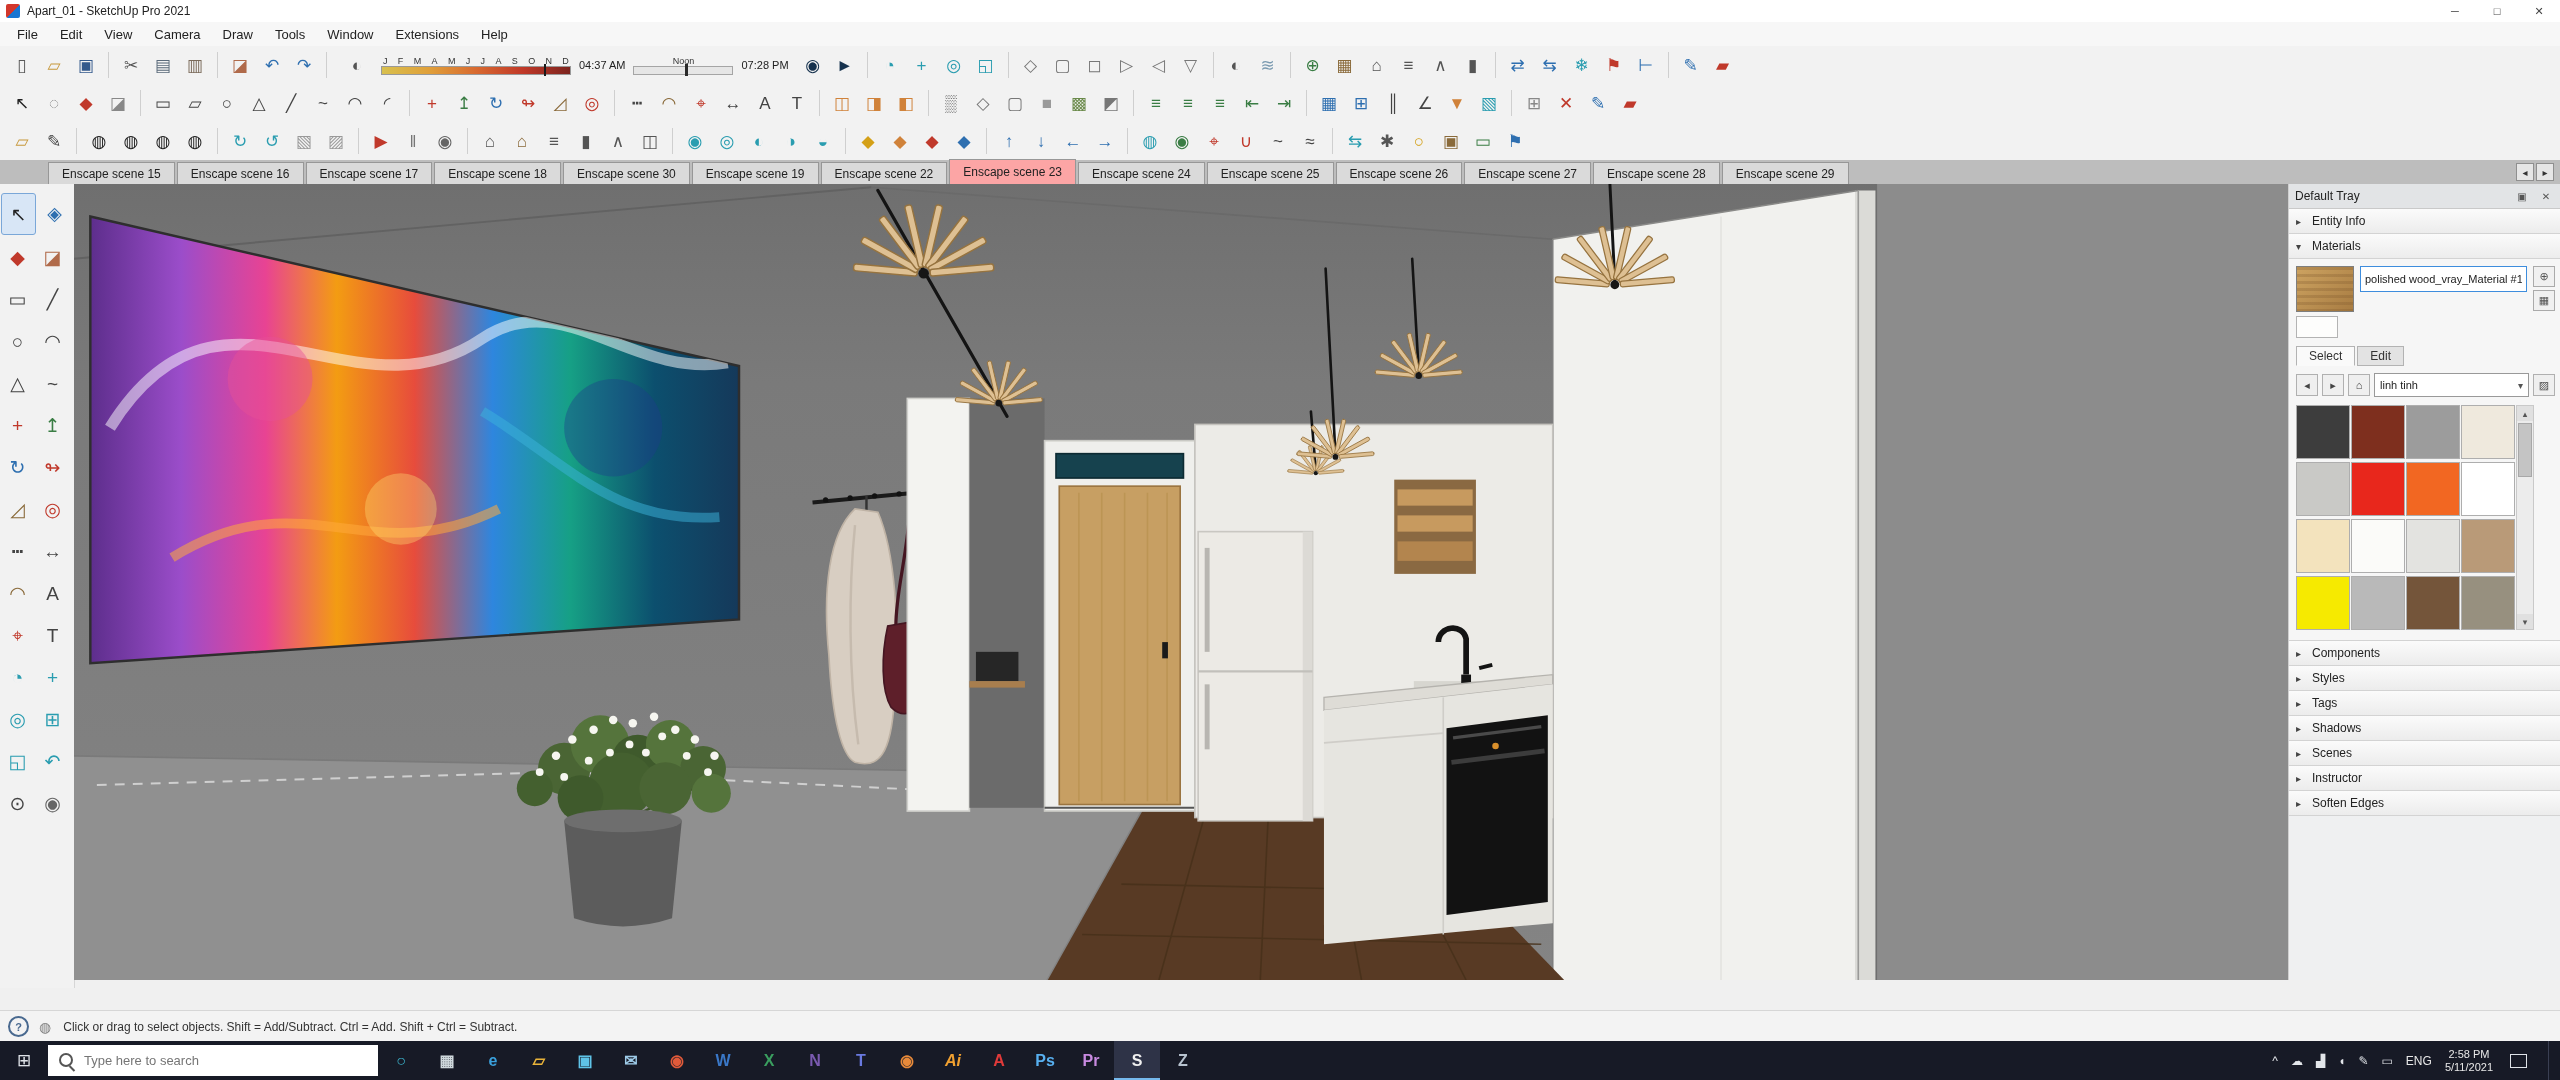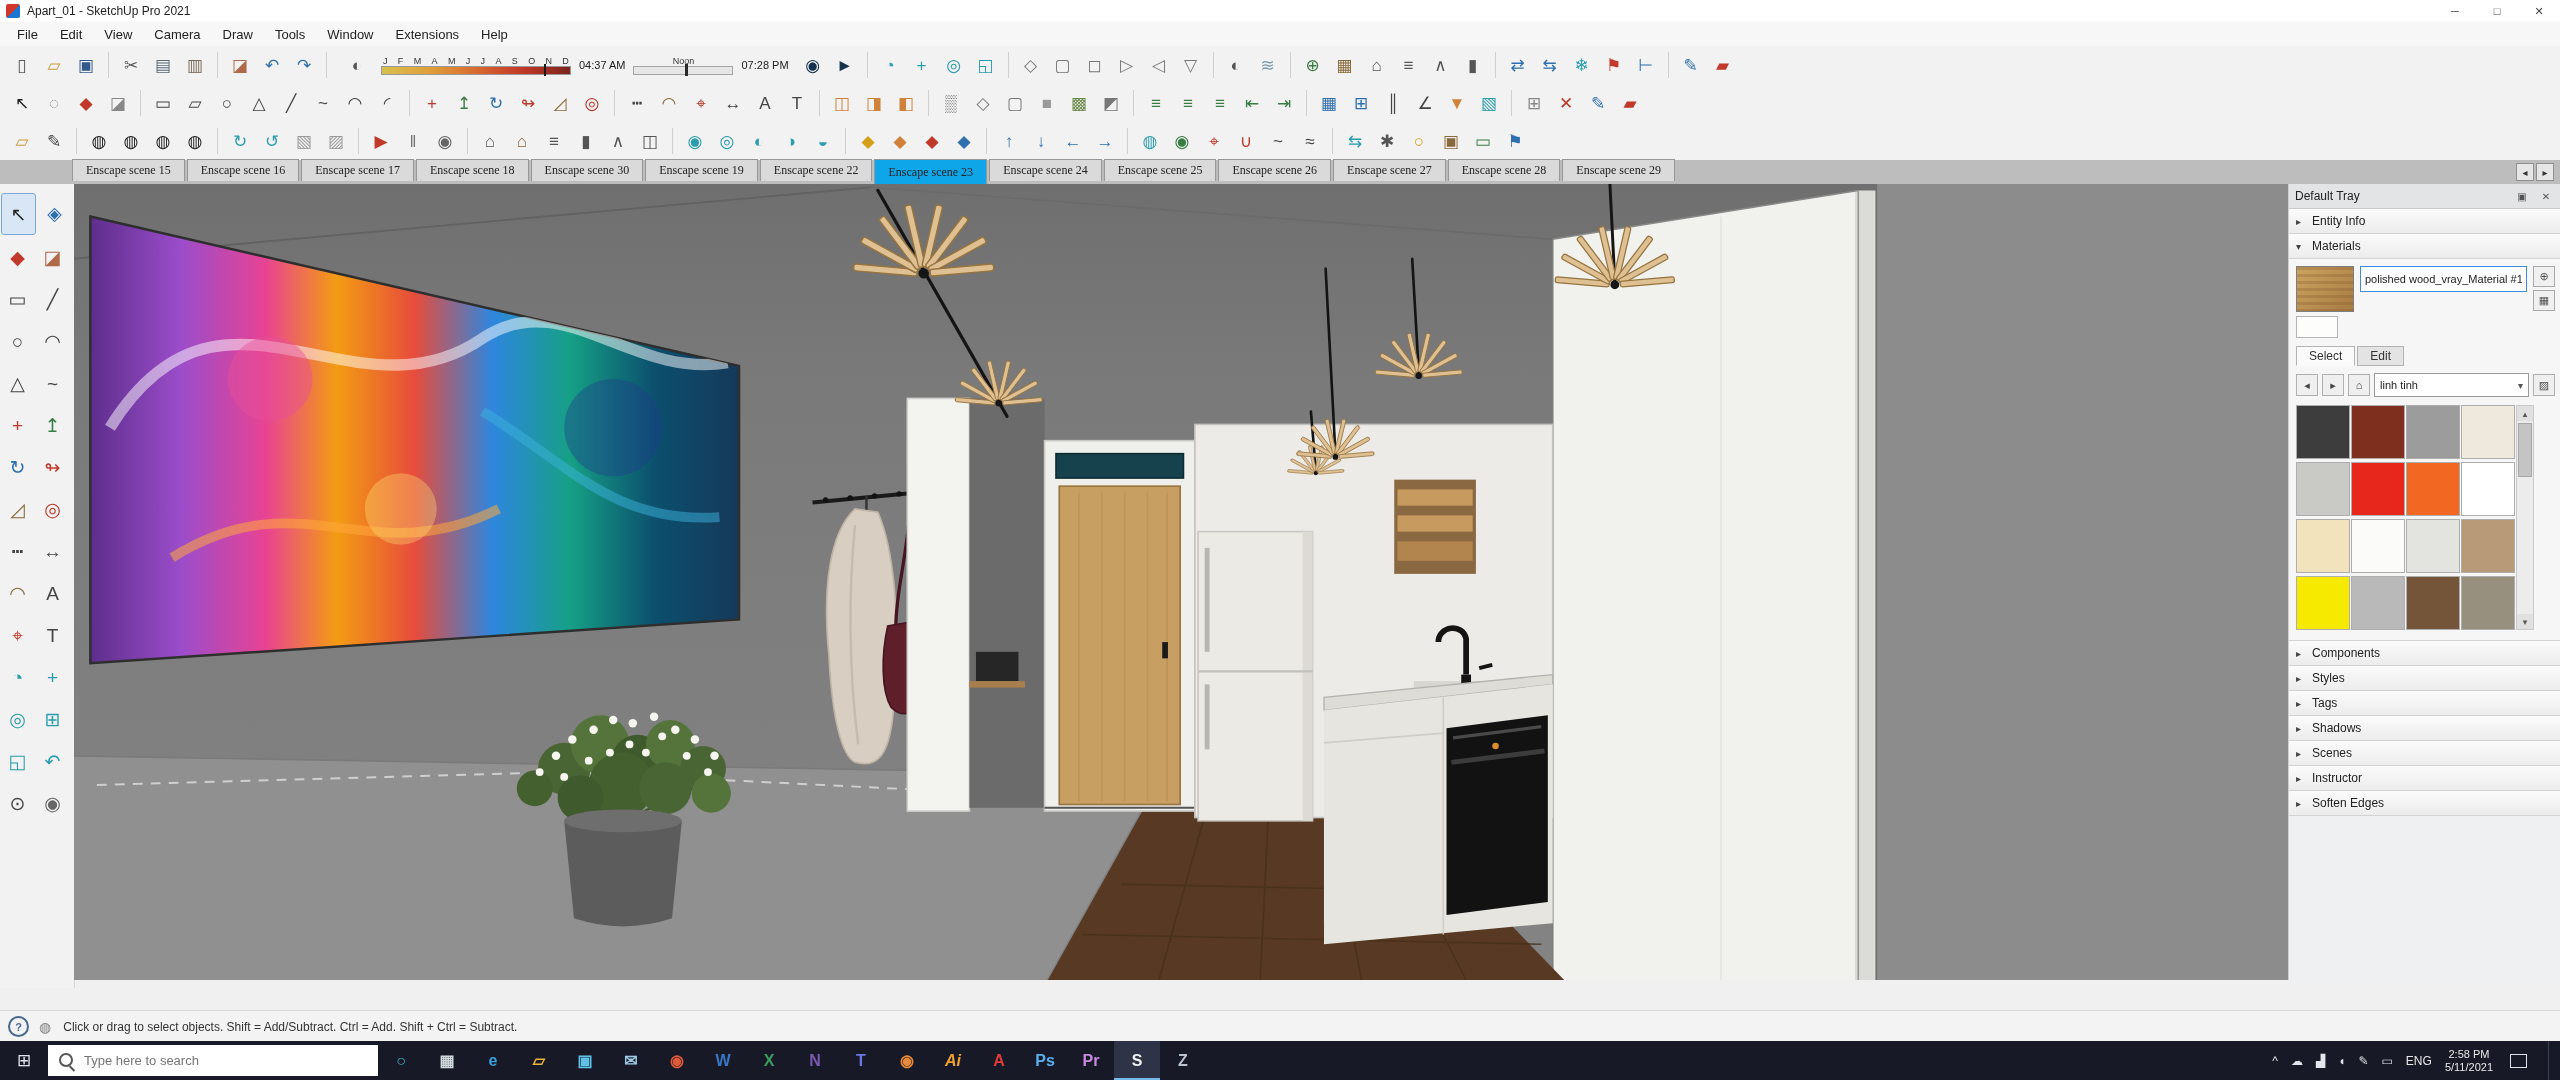--- a/index.html
+++ b/index.html
@@ -29,23 +29,23 @@
   #months-bar{height:7px;border:1px solid #999;background:linear-gradient(90deg,#d8c04e,#e0a03a,#d86a30,#c03828,#7c241e);position:relative;}
   #months-marker{position:absolute;left:86%;top:-3px;width:2px;height:12px;background:#1a1a1a;}
   .time-label{font-size:11px;color:#222;white-space:nowrap;}
   #noon-box{width:100px;display:flex;flex-direction:column;align-items:stretch;}
   #noon-label{font-size:9px;color:#333;text-align:center;}
   #noon-bar{height:7px;border:1px solid #a5a5a5;background:#e6e6e6;position:relative;}
   #noon-marker{position:absolute;left:52%;top:-3px;width:3px;height:12px;background:#2a2a2a;}
 
   
   #scenetabs{position:absolute;left:0;top:160px;width:2560px;height:24px;background:#bdbdbd;display:flex;align-items:flex-end;}
-  #scenetabs-strip{display:flex;align-items:flex-start;padding-left:72px;font-family:Liberation Serif, serif;}
+  #scenetabs-strip{display:flex;align-items:flex-end;padding-left:48px;}
   .scene-tab{height:21px;padding:0 13px;font-size:12px;color:#222;background:#dadada;border:1px solid #979797;border-bottom:none;margin-right:2px;display:flex;align-items:center;white-space:nowrap;}
-  .scene-tab.active{background:#0ea5e9;height:24px;}
+  .scene-tab.active{background:#fca5a5;height:24px;}
   #tab-scrolls{margin-left:auto;margin-right:6px;display:flex;gap:2px;align-items:center;height:100%;}
   .tab-scroll-btn{width:16px;height:16px;border:1px solid #8f8f8f;background:#e6e6e6;display:flex;align-items:center;justify-content:center;font-size:10px;color:#333;}
 
   
   #main{position:absolute;left:0;top:184px;width:2560px;height:796px;}
   #toolcol{position:absolute;left:0;top:0;width:74px;height:796px;background:#f2f2f2;border-right:1px solid #d6d6d6;display:flex;flex-wrap:wrap;align-content:flex-start;padding-top:8px;}
   .tool-btn{width:33px;height:40px;display:flex;align-items:center;justify-content:center;border-radius:3px;margin:1px;}
   .tool-btn .tb-glyph{font-size:19px;}
   .tool-btn.selected{background:#d8e6f6;border:1px solid #7aa7d8;}
   #viewport{position:absolute;left:74px;top:0;width:2214px;height:796px;background:#7c7c7c;}

